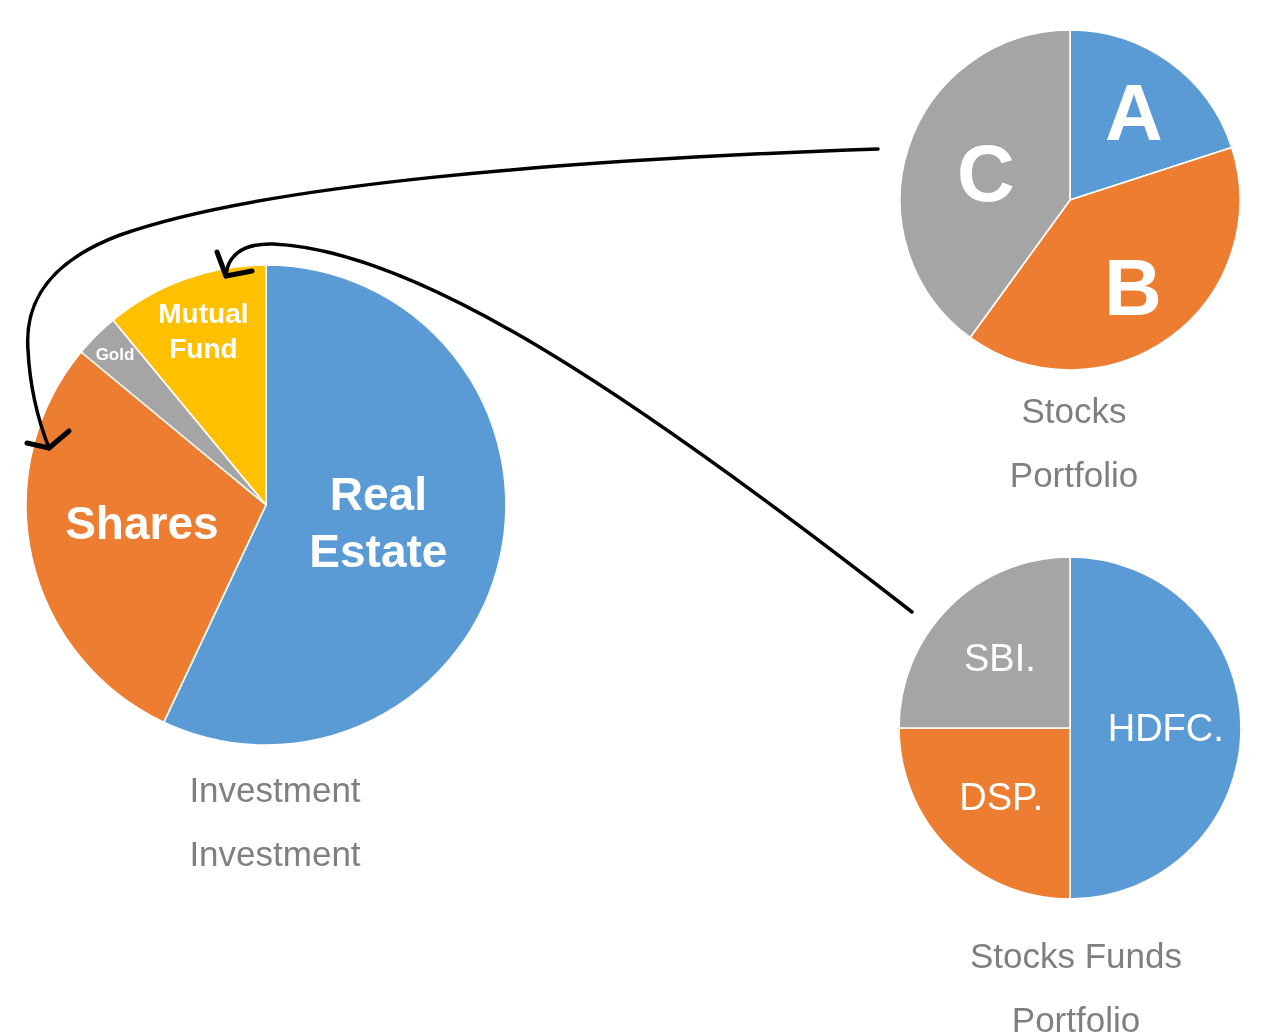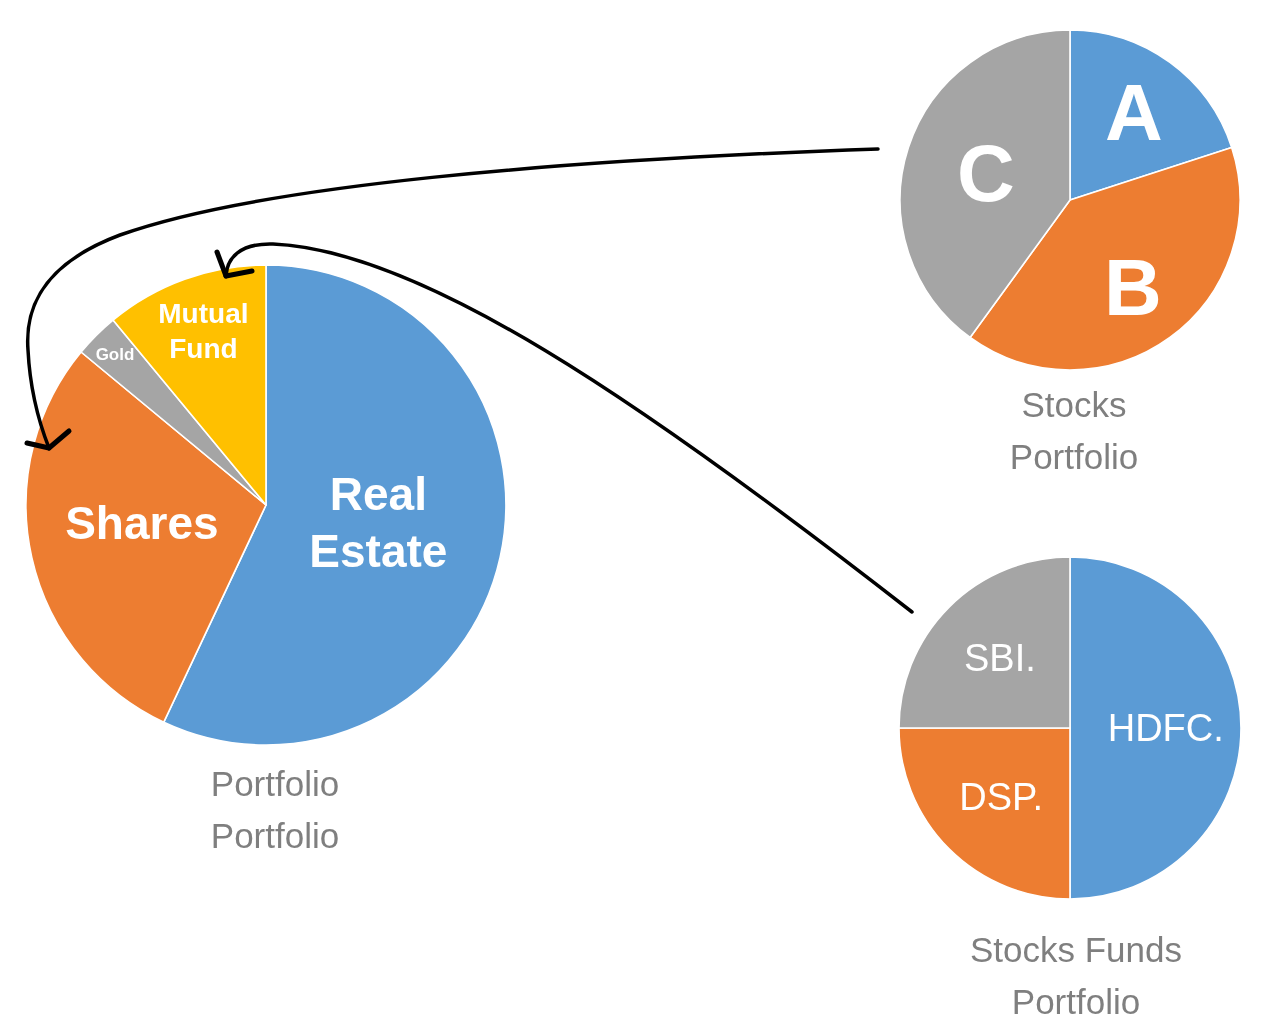--- a/index.html
+++ b/index.html
@@ -10,21 +10,21 @@
     background: #ffffff;
     overflow: hidden;
     font-family: "Liberation Sans", sans-serif;
   }
   #scene { position: absolute; left: 0; top: 0; }
   #scene text { font-family: "Liberation Sans", sans-serif; }
   .pie-title {
     position: absolute;
     text-align: center;
     font-size: 35px;
-    line-height: 52px;
+    line-height: 64px;
     font-weight: 400;
   }
 </style>
 </head>
 <body>
 
 <div id="canvas">
   <svg id="scene" xmlns="http://www.w3.org/2000/svg" width="1268" height="1036" viewBox="0 0 1268 1036">
       <g>
         <path d="M 266 505 L 266.0 265.0 A 240 240 0 1 1 163.8 722.2 Z" fill="#5B9BD5" stroke="#FFFFFF" stroke-width="1.6" stroke-linejoin="round"></path>
@@ -57,18 +57,18 @@
         <line x1="49" y1="448" x2="27" y2="443" stroke="#000000" stroke-width="5" stroke-linecap="round"></line>
         <line x1="49" y1="448" x2="69" y2="431" stroke="#000000" stroke-width="5" stroke-linecap="round"></line>
       </g>
       <g>
         <path d="M 912 612 C 640 400 420 250 273 244 C 240 243 227 258 226 276" fill="none" stroke="#000000" stroke-width="3.5" stroke-linecap="round"></path>
         <line x1="226" y1="276" x2="217" y2="252" stroke="#000000" stroke-width="5" stroke-linecap="round"></line>
         <line x1="226" y1="276" x2="252" y2="271" stroke="#000000" stroke-width="5" stroke-linecap="round"></line>
       </g>
     </svg>
 
-  <div class="pie-title" style="left: 145px; top: 758px; width: 260px; color: rgb(127, 127, 127);">Portfolio Portfolio</div>
+  <div class="pie-title" style="left: 145px; top: 758px; width: 260px; color: rgb(127, 127, 127);">Investment Investment</div>
 
   <div class="pie-title" style="left: 964px; top: 379px; width: 220px; color: rgb(127, 127, 127);">Stocks Portfolio</div>
 
   <div class="pie-title" style="left: 911px; top: 924px; width: 330px; color: rgb(127, 127, 127);">Stocks Funds Portfolio</div>
 </div>
 
 </body></html>

